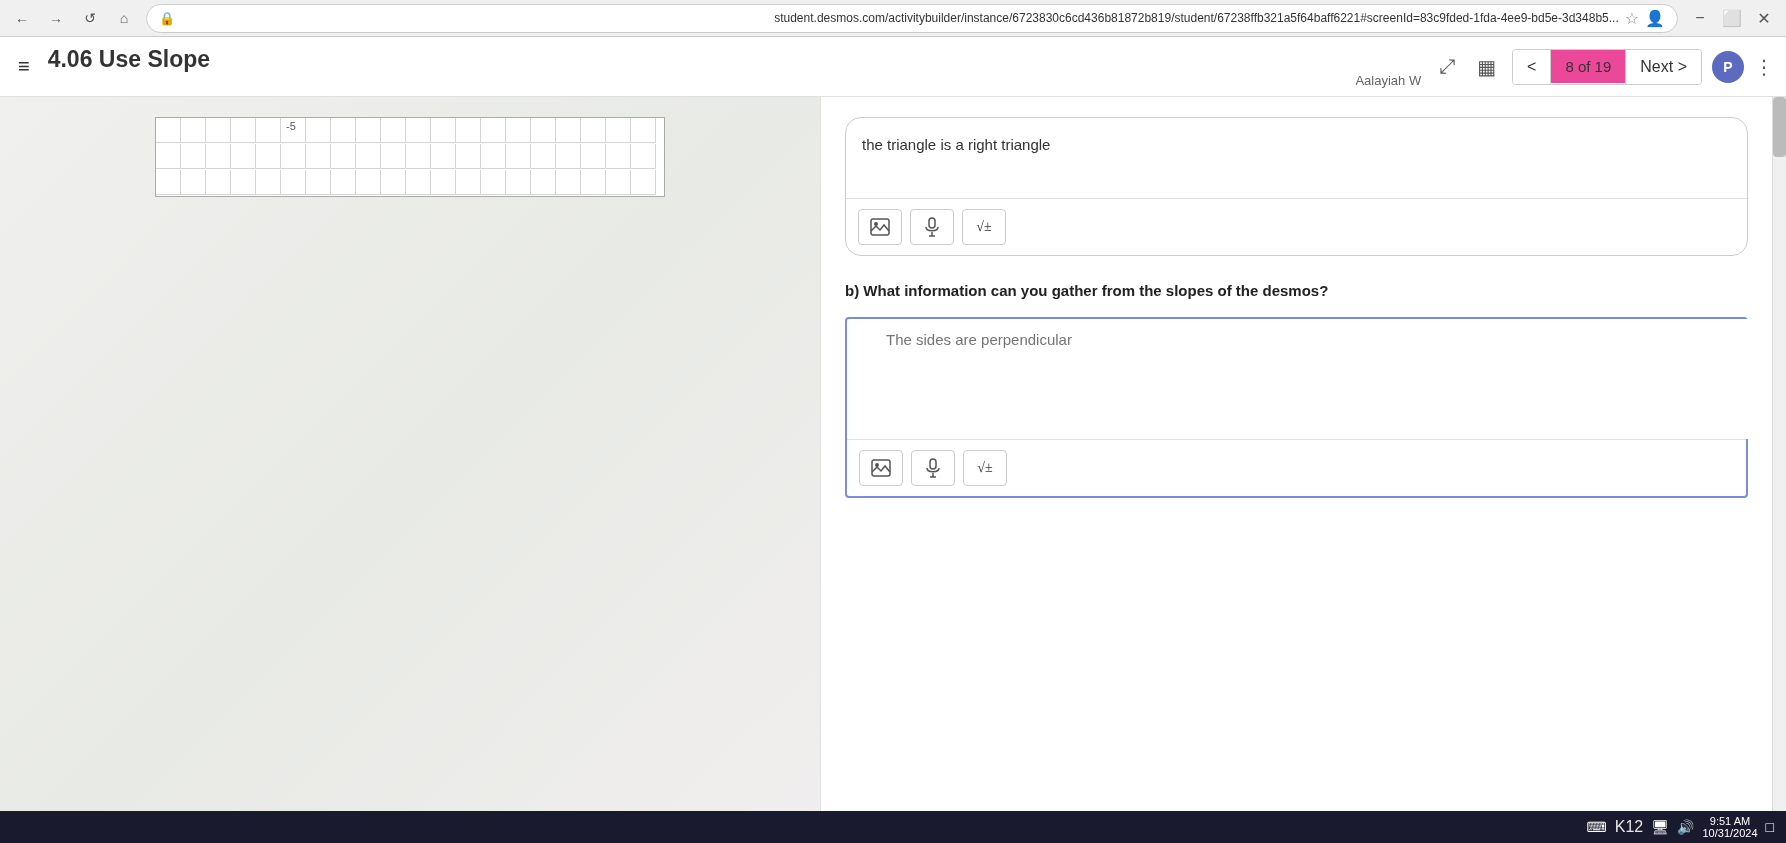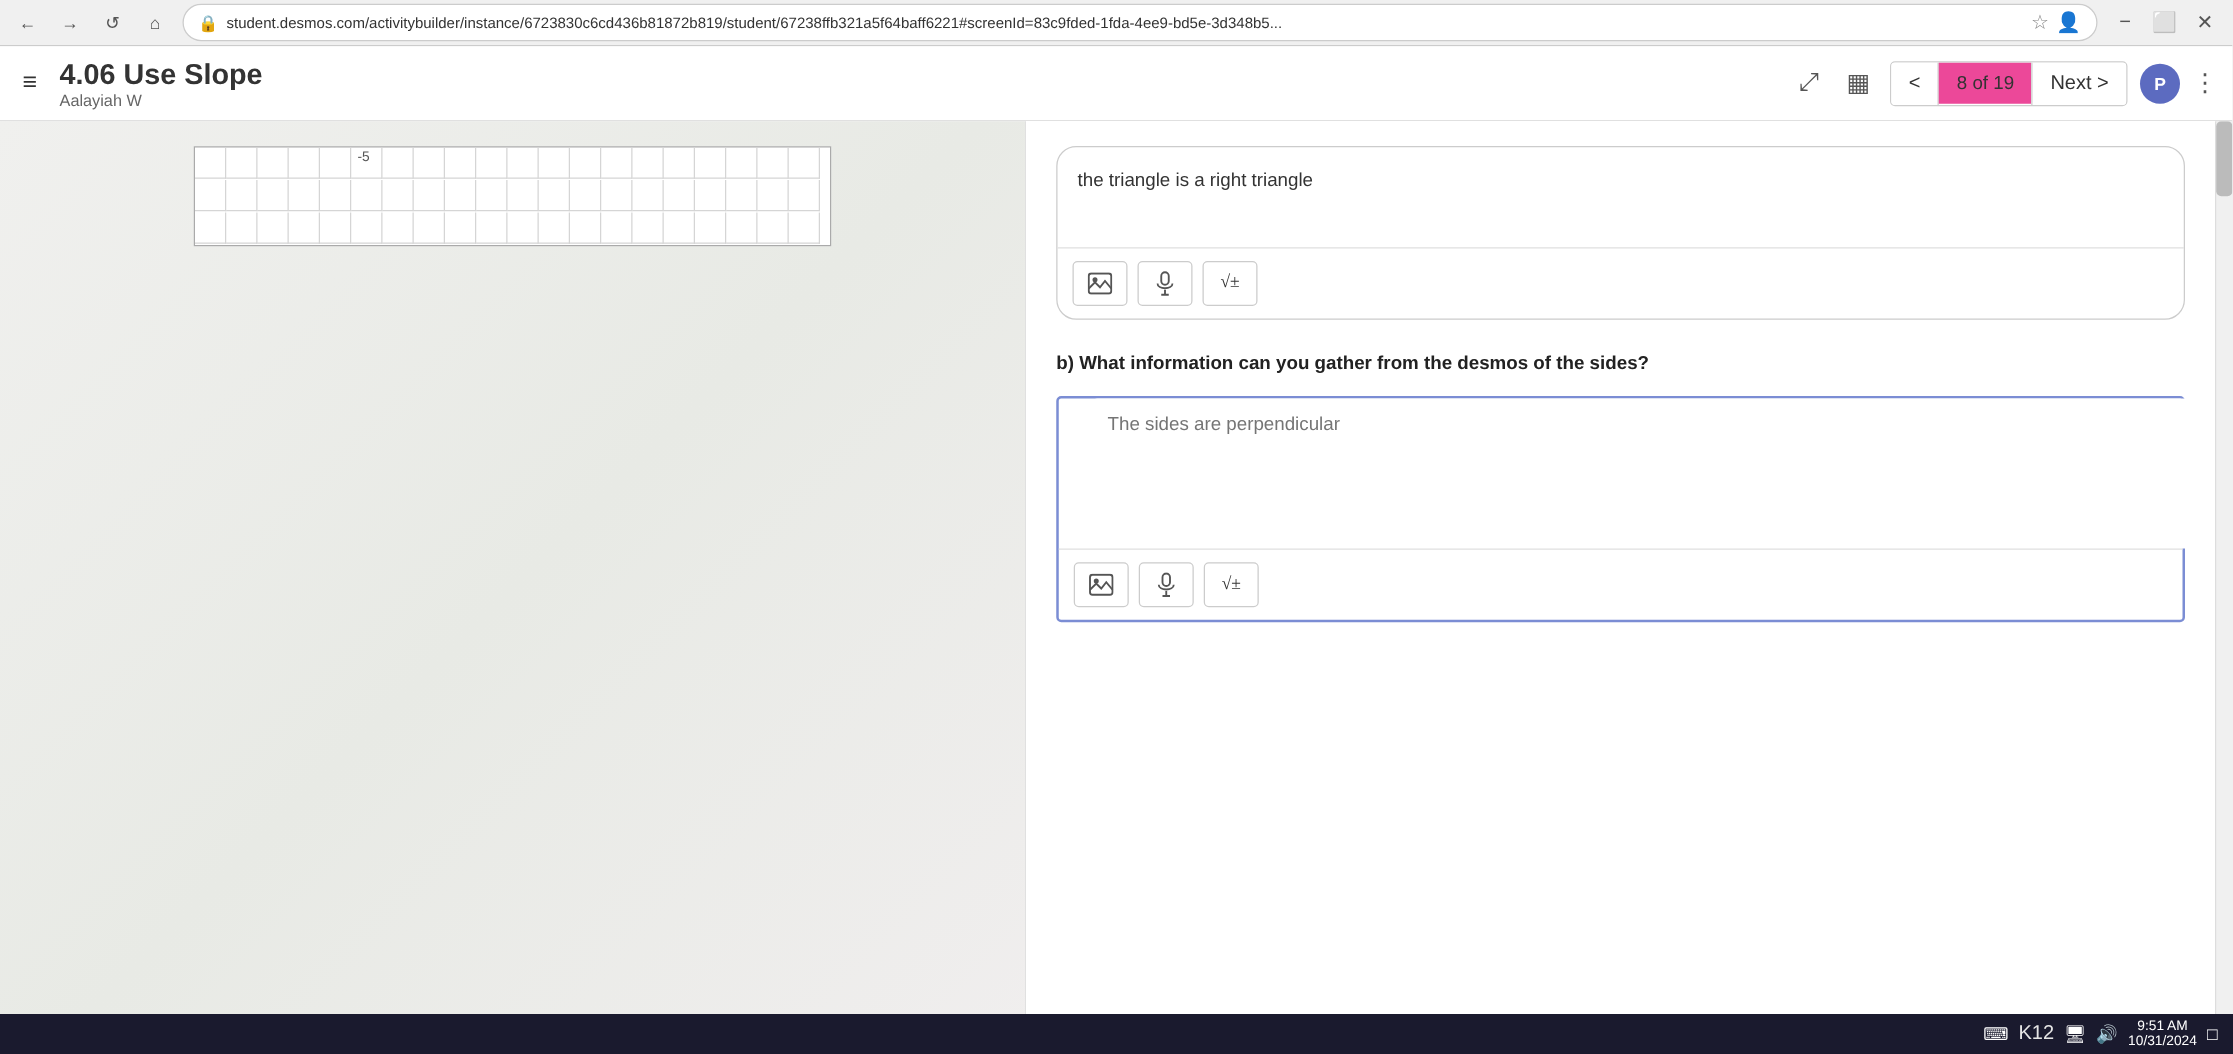--- a/index.html
+++ b/index.html
@@ -49,20 +49,21 @@
       align-items: center;
       gap: 6px;
     }
     .address-text {
       flex: 1;
       font-size: 12px;
       color: #333;
       overflow: hidden;
       text-overflow: ellipsis;
       white-space: nowrap;
+      text-align: right;
     }
     .star-icon { color: #888; font-size: 16px; }
     .window-controls {
       display: flex;
       gap: 4px;
     }
     .win-btn {
       width: 28px;
       height: 28px;
       background: transparent;
@@ -95,20 +96,21 @@
       flex: 1;
     }
     .app-title {
       font-size: 23px;
       font-weight: bold;
       color: #333;
     }
     .app-subtitle {
       font-size: 13px;
       color: #666;
+      text-align: right;
     }
     .app-bar-actions {
       display: flex;
       align-items: center;
       gap: 10px;
     }
     .expand-icon, .calc-icon {
       font-size: 20px;
       color: #555;
       cursor: pointer;
@@ -465,21 +467,21 @@
             </svg>
           </button>
           <button class="toolbar-btn" title="Insert math" style="font-size:14px; color:#333; font-family: serif;">
             <span>√±</span>
           </button>
         </div>
       </div>
     </div>
 
     <div class="section">
-      <div class="question-text">b) What information can you gather from the desmos of the sides?</div>
+      <div class="question-text">b) What information can you gather from the slopes of the desmos?</div>
       <div class="answer-area" style="border: 2px solid #7b8dd4; border-radius: 4px;">
         <textarea class="response-textarea" style="border: none; width: 100%; height: 120px; padding: 12px; font-size: 15px; color: rgb(136, 136, 136); font-family: Arial, sans-serif; resize: none; outline: none; display: block;" placeholder="The sides are perpendicular"></textarea>
         <div class="answer-toolbar">
           <button class="toolbar-btn" title="Insert image">
             <svg width="20" height="18" viewBox="0 0 20 18">
               <rect x="1" y="1" width="18" height="16" rx="2" fill="none" stroke="#555" stroke-width="1.5"></rect>
               <circle cx="6" cy="6" r="2" fill="#555"></circle>
               <polyline points="1,13 6,8 10,12 14,7 19,13" fill="none" stroke="#555" stroke-width="1.5"></polyline>
             </svg>
           </button>

